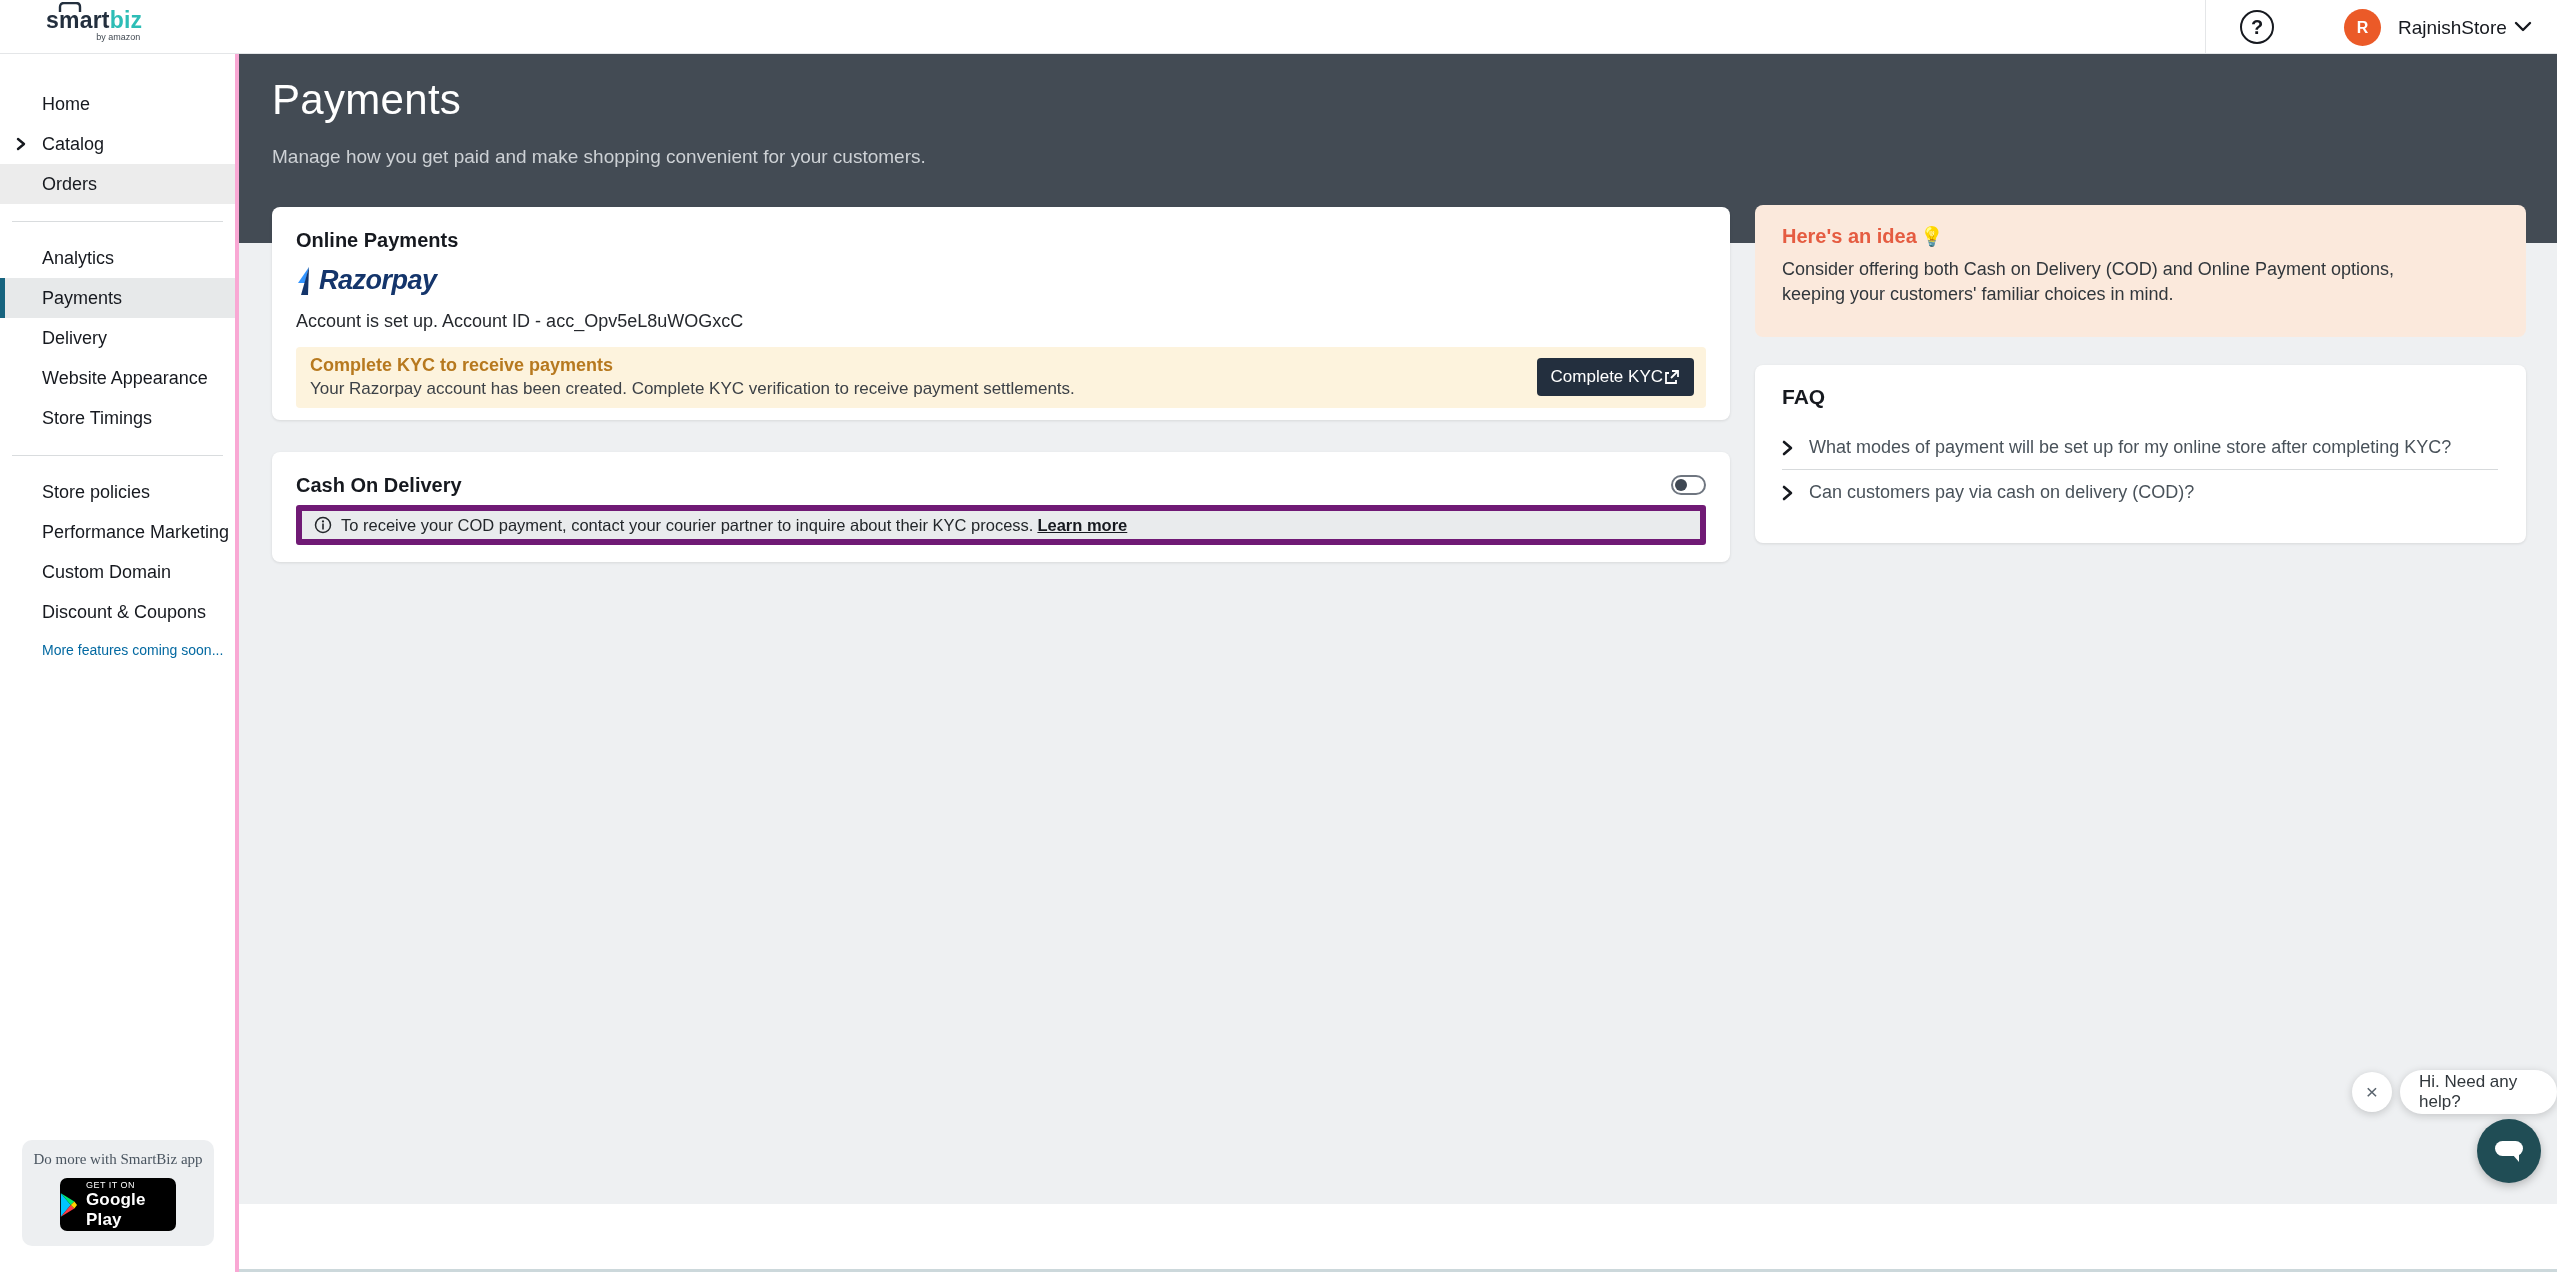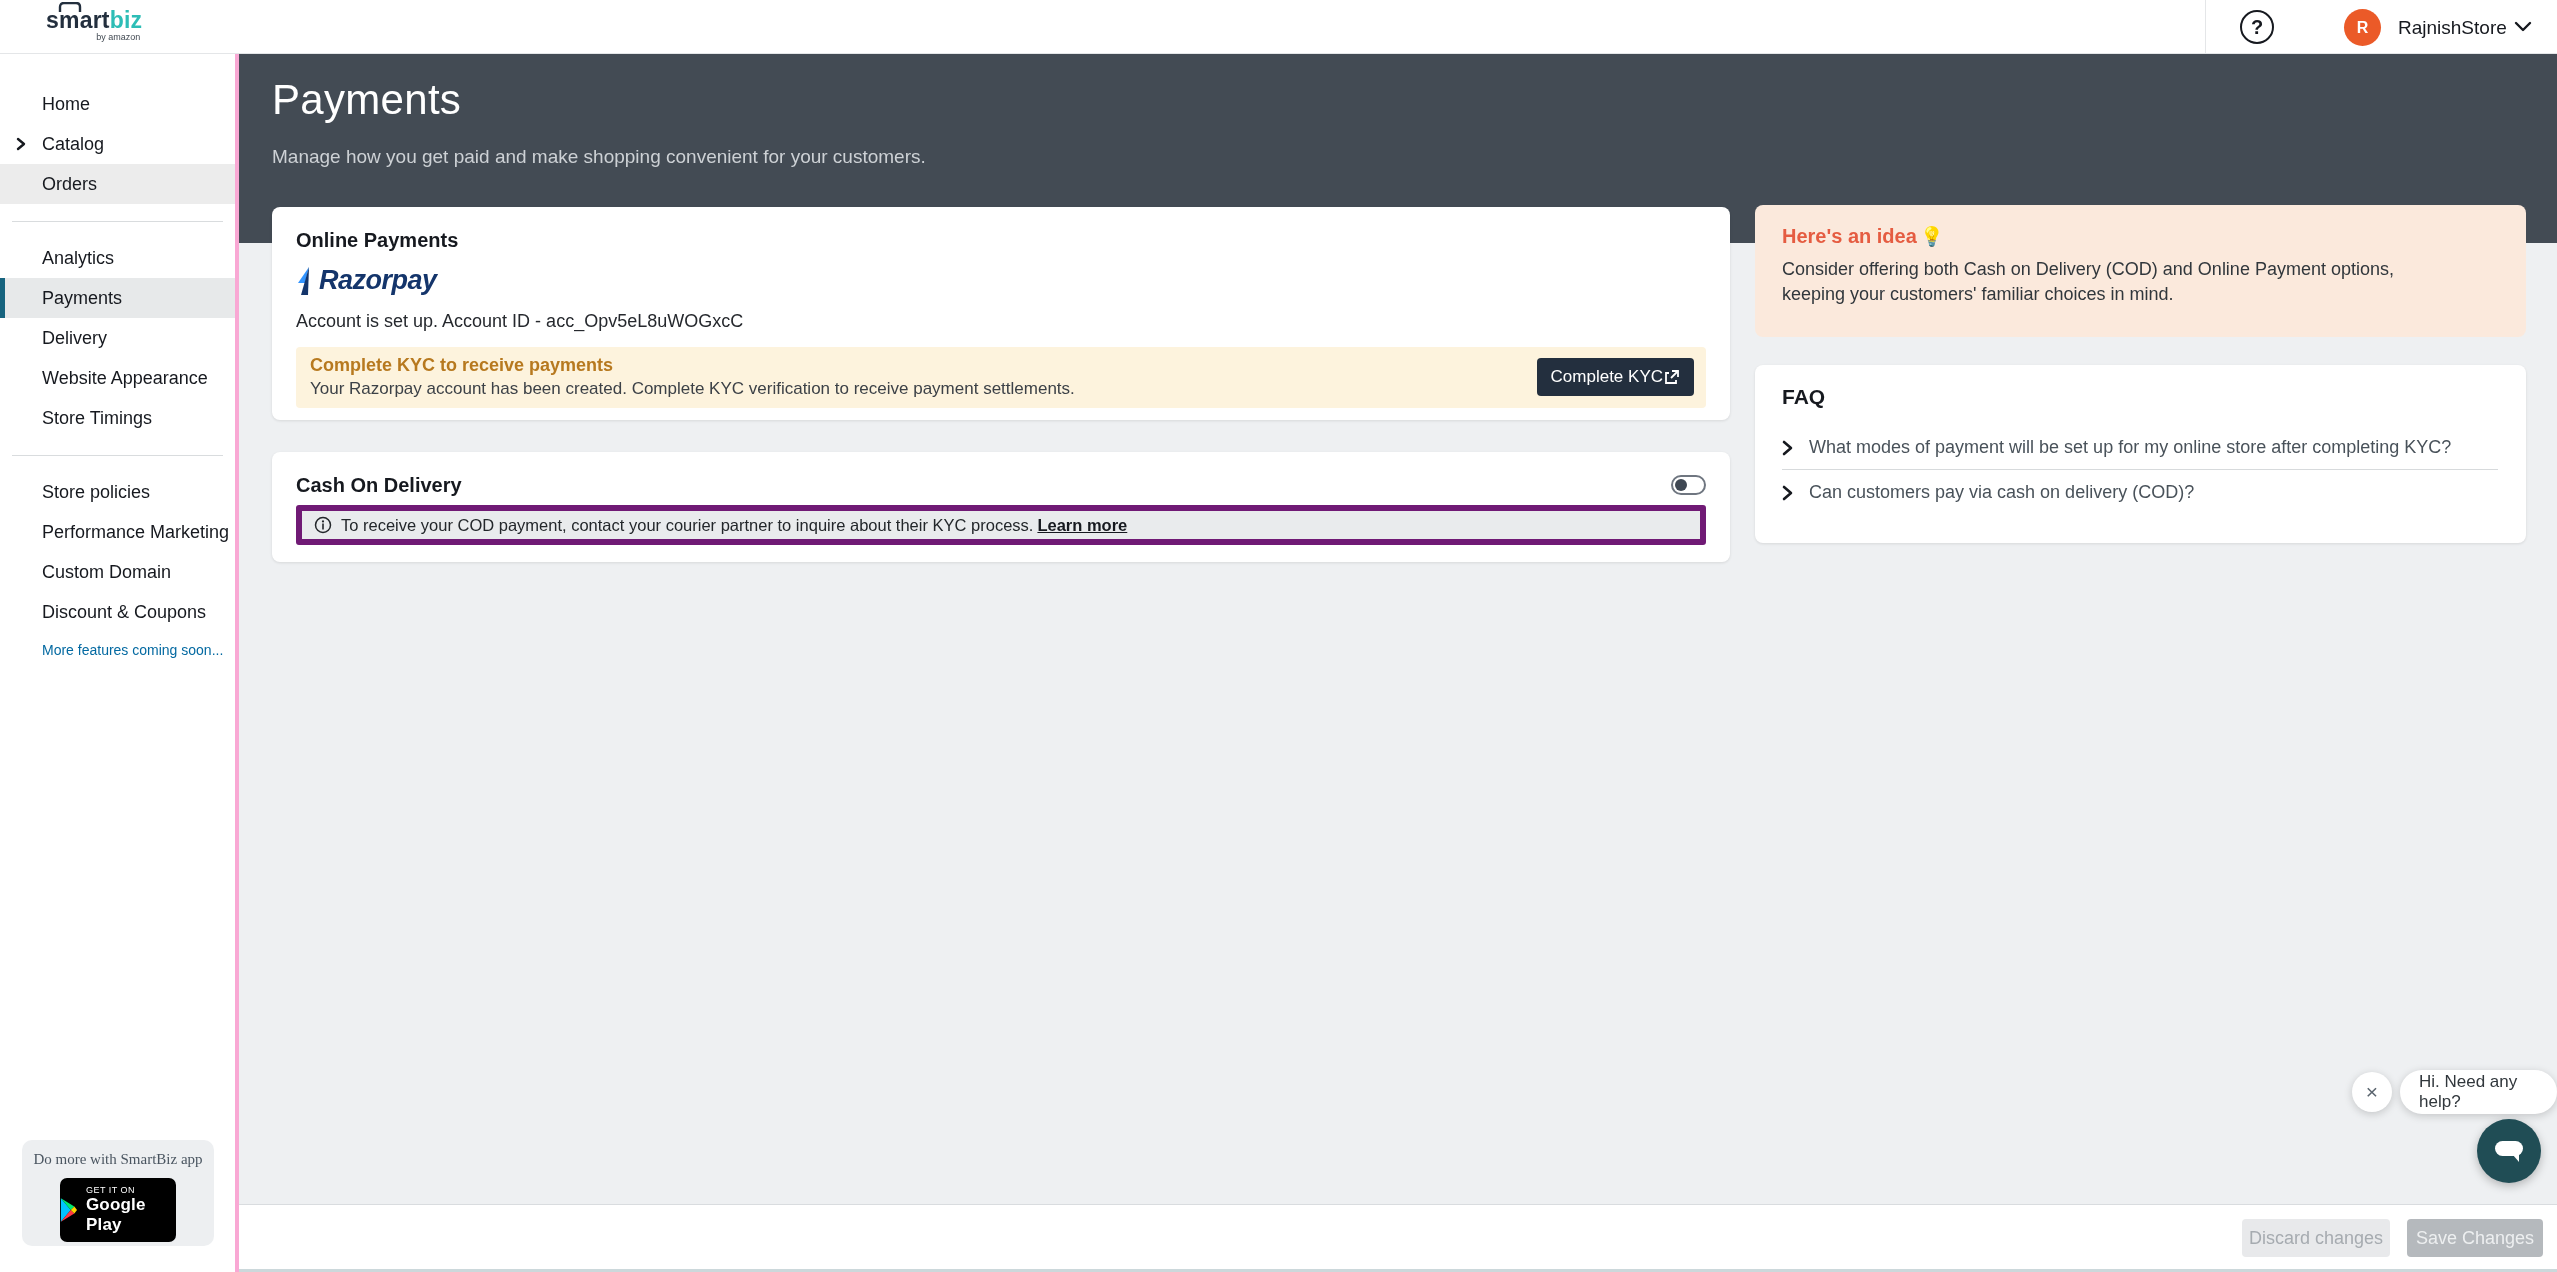--- a/index.html
+++ b/index.html
@@ -25,21 +25,21 @@
   .sb-list { list-style:none; padding-top:30px; }
   .sb-item { position:relative; height:40px; line-height:40px; padding-left:42px; font-size:18px; color:#16191f; cursor:pointer; white-space:nowrap; }
   .sb-item.hovered { background:#ececec; }
   .sb-item.active { background:#e7e9ea; }
   .sb-item.active::before { content:""; position:absolute; left:0; top:0; width:5px; height:40px; background:#17647f; }
   .sb-chevron { position:absolute; left:16px; top:13px; }
   .sb-divider { height:1px; background:#d9dcde; margin:17px 12px 16px 12px; }
   .sb-footnote { padding-left:42px; margin-top:10px; font-size:14px; color:#0369a1; }
   .promo-card { position:absolute; left:22px; top:1086px; width:192px; height:106px; background:#edeff1; border-radius:10px; text-align:center; padding-top:11px; }
   .promo-text { font-size:15px; color:#4a5560;font-family:Liberation Serif, serif; }
-  .gp-badge { margin:10px auto 0; width:116px; height:64px; background:#000; border-radius:7px; display:flex; align-items:center; padding-left:0; cursor:pointer; }
+  .gp-badge { margin:10px auto 0; width:116px; height:53px; background:#000; border-radius:7px; display:flex; align-items:center; padding-left:0; cursor:pointer; }
   .gp-words { text-align:left; margin-left:8px; color:#fff; }
   .gp-top { display:block; font-size:9px; letter-spacing:.5px; }
   .gp-bottom { display:block; font-size:17px; font-weight:bold; margin-top:0px; letter-spacing:.2px; }
 
   
   #main-bg { position:absolute; left:239px; top:54px; width:2318px; height:1150px; background:#eef0f2; }
   #header-band { position:absolute; left:239px; top:54px; width:2318px; height:189px; background:#434b54; }
   .page-title { position:absolute; left:272px; top:76px; font-size:42px; font-weight:300; color:#ffffff; letter-spacing:.3px; }
   .page-subtitle { position:absolute; left:272px; top:146px; font-size:19px; color:#cdd1d5; }
 
@@ -214,24 +214,20 @@
     </div>
     <div class="faq-divider"></div>
     <div class="faq-row faq-row-2">
       <svg width="12" height="16" viewBox="0 0 12 16">
         <polyline points="2,2 9,8 2,14" fill="none" stroke="#16191f" stroke-width="2.6" stroke-linecap="round" stroke-linejoin="round"></polyline>
       </svg>
       <span class="faq-q">Can customers pay via cash on delivery (COD)?</span>
     </div>
   </div>
 
-  <div id="footer">
-    <button class="btn btn-discard" disabled="">Discard changes</button>
-    <button class="btn btn-save" disabled="">Save Changes</button>
-  </div>
   <div id="bottom-strip"></div>
 
   <div class="chat-close">×</div>
   <div class="chat-pill">Hi. Need any help?</div>
   <div class="chat-fab">
     <svg width="32" height="28" viewBox="0 0 32 28">
       <rect x="2" y="4" width="28" height="15" rx="7.5" fill="#fff"></rect>
       <polygon points="20,18 26,25 26,16" fill="#fff"></polygon>
     </svg>
   </div>

